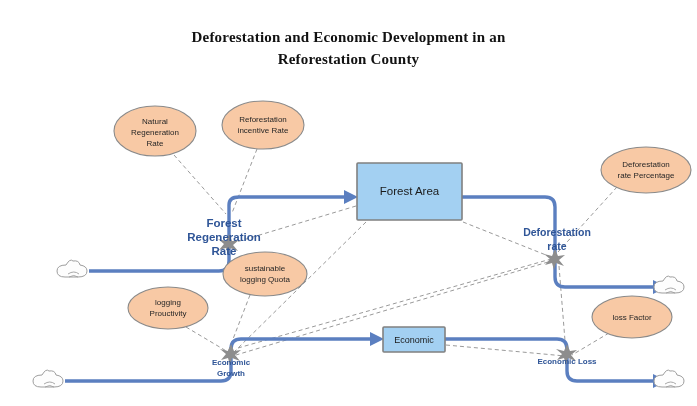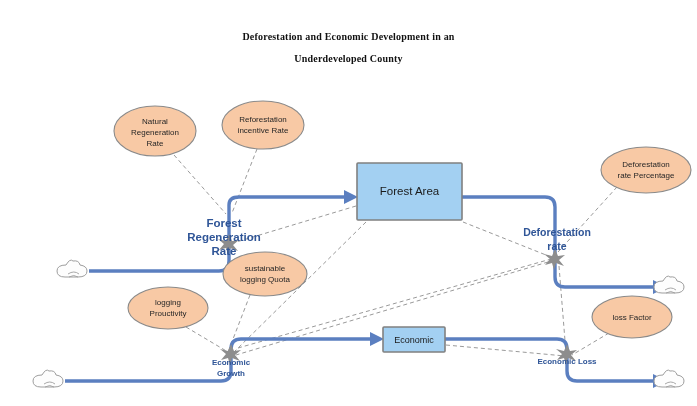--- a/index.html
+++ b/index.html
@@ -16,21 +16,21 @@
     font-family: "Liberation Sans", sans-serif;
   }
   #title {
     position: absolute;
     left: 0;
     top: 26px;
     width: 697px;
     text-align: center;
     font-family: "Liberation Serif", serif;
     font-weight: bold;
-    font-size: 10px;
+    font-size: 15px;
     line-height: 22px;
     color: #111111;
     letter-spacing: 0.2px;
   }
   svg#diagram {
     position: absolute;
     left: 0;
     top: 0;
     width: 697px;
     height: 406px;
@@ -100,21 +100,21 @@
     fill: #8d8d8d;
   }
 </style>
 </head>
 <body>
 
 <div id="canvas">
 
   <div id="title">
     <div>Deforestation and Economic Development in an</div>
-    <div>Underdeveloped County</div>
+    <div>Reforestation County</div>
   </div>
 
   <svg id="diagram" viewBox="0 0 697 406">
 
     <g>
       <path class="causal-link" d="M 174,155 L 226,214"></path>
       <path class="causal-link" d="M 257,149 L 232,213"></path>
       <path class="causal-link" d="M 356,206 L 233,243"></path>
       <path class="causal-link" d="M 463,222 L 551,257"></path>
       <path class="causal-link" d="M 617,187 L 558,252"></path>

